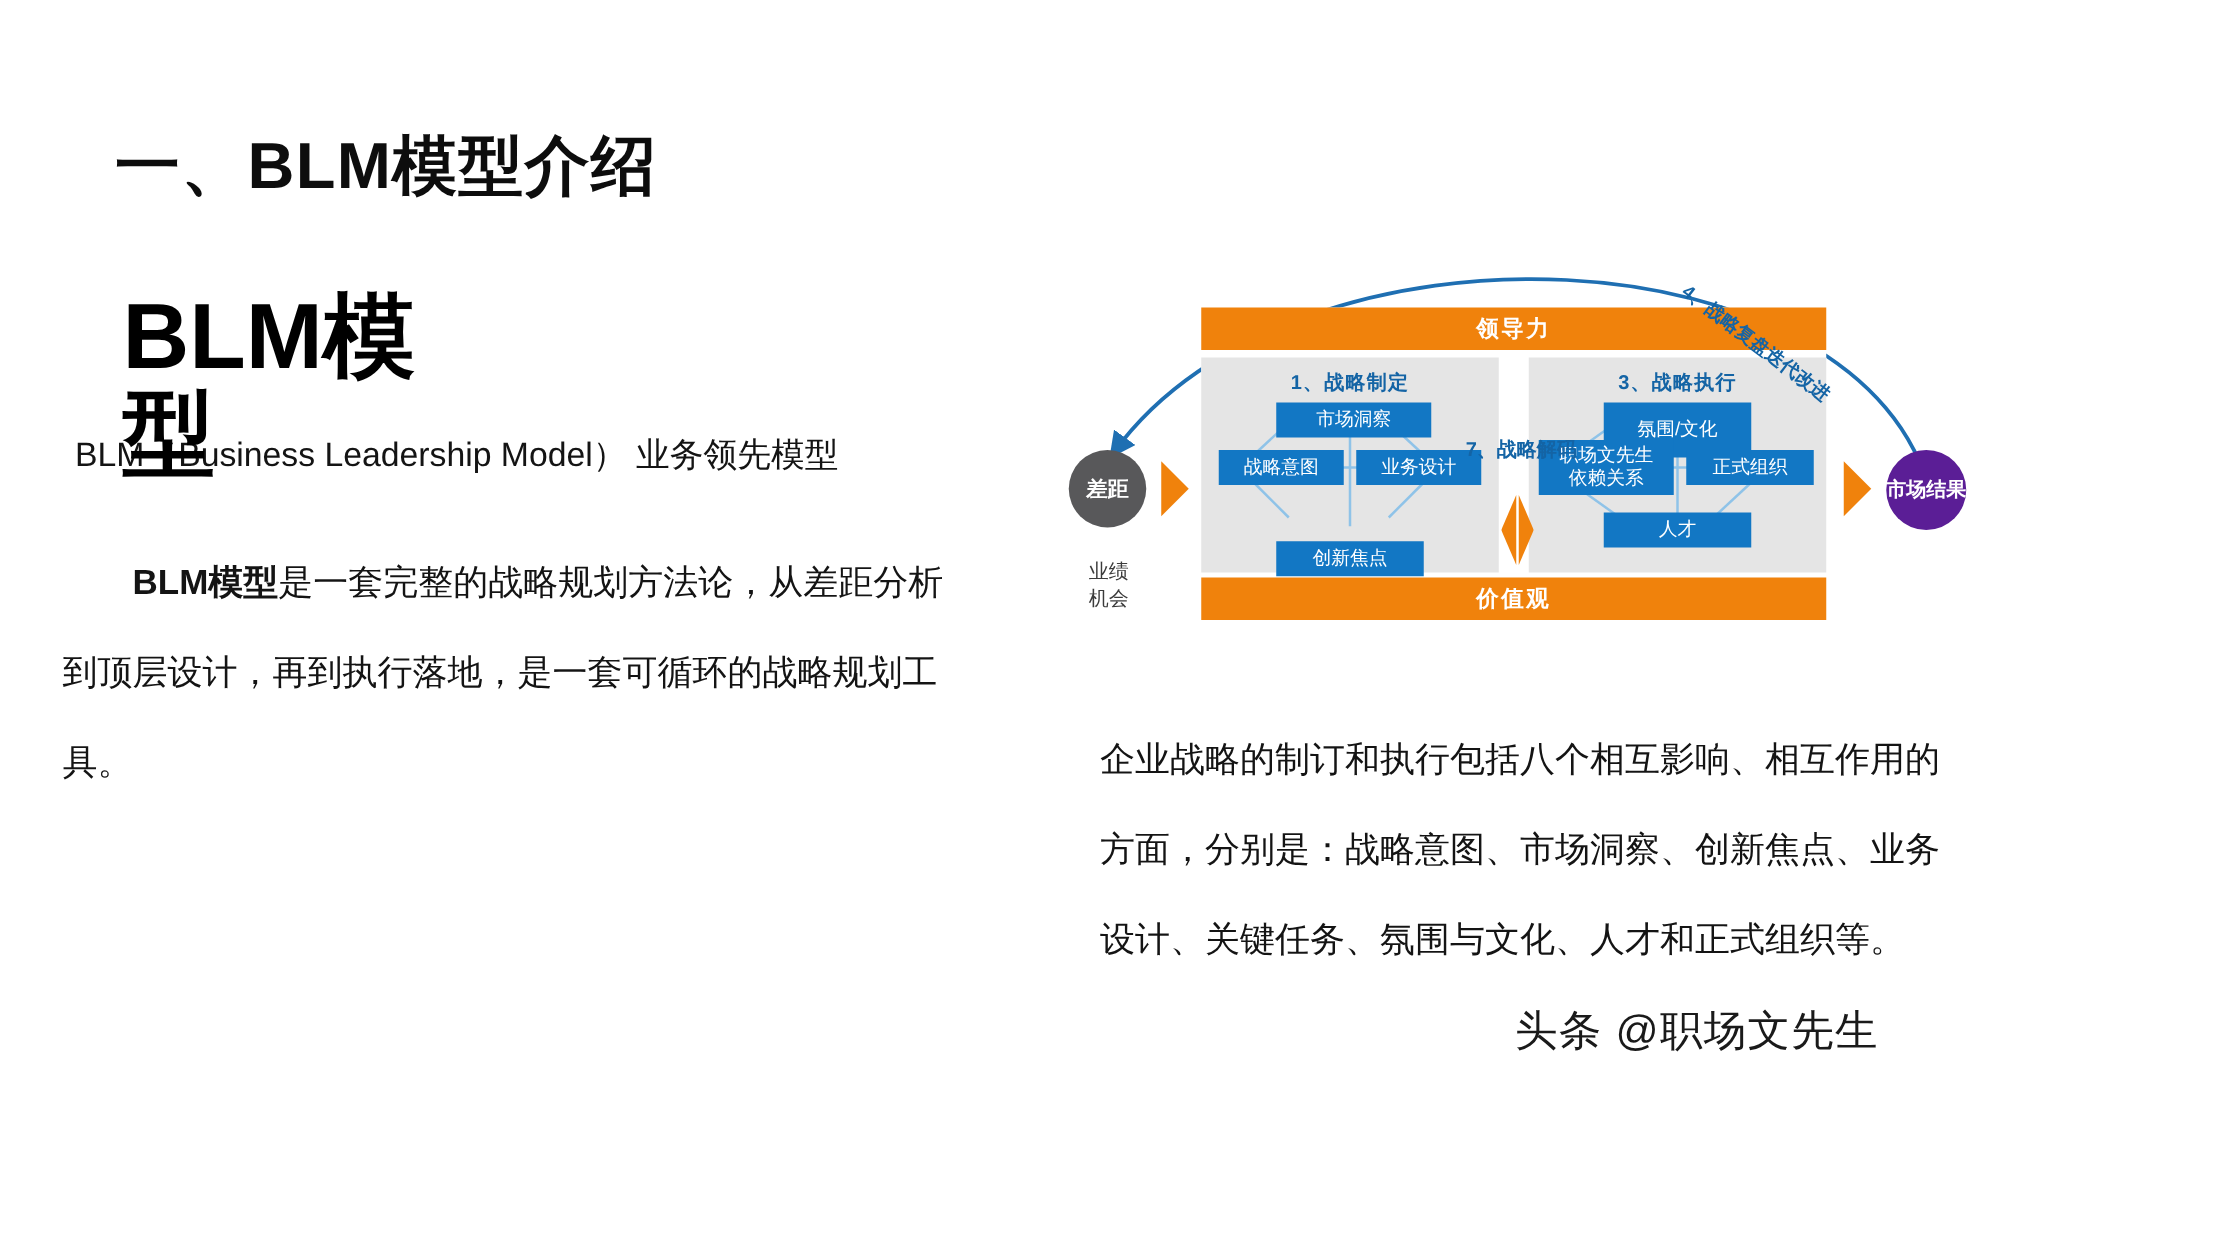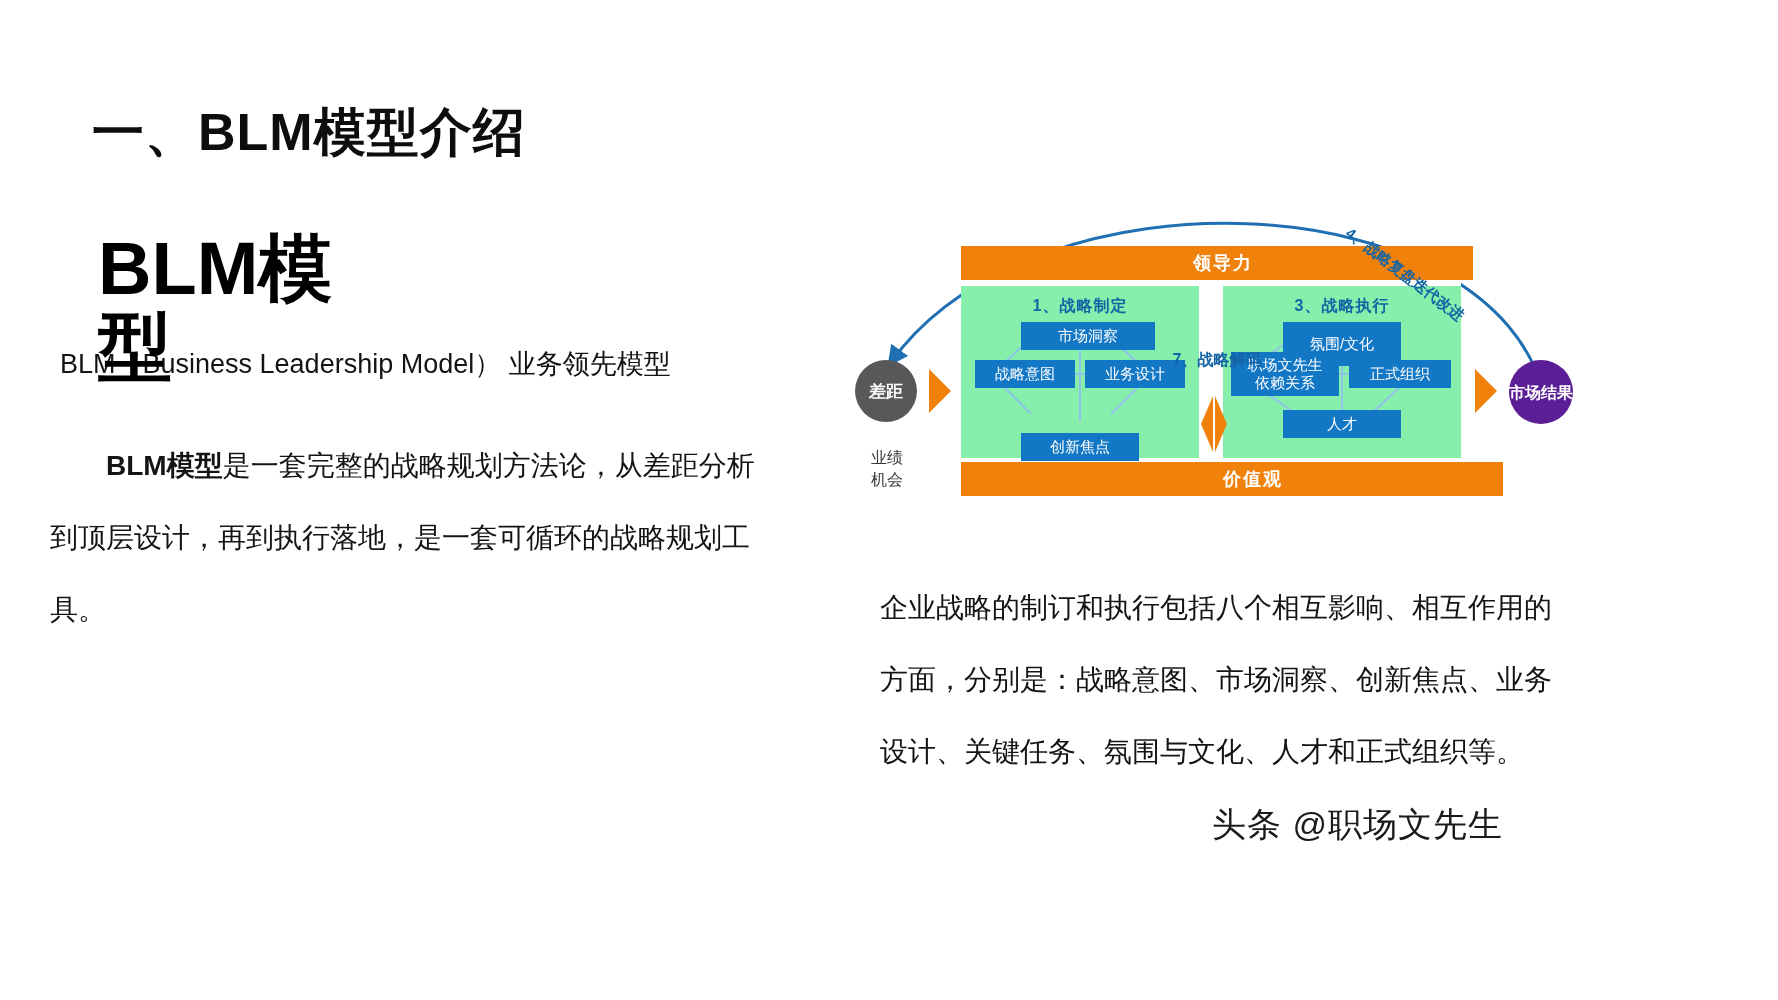--- a/index.html
+++ b/index.html
@@ -164,29 +164,29 @@
     height: 34px;
     background: #f0820c;
     color: #ffffff;
     font-size: 18px;
     font-weight: bold;
     display: flex;
     align-items: center;
     justify-content: center;
     letter-spacing: 2px;
   }
-  .bar-top    { top: 0px; padding-left: 12px; }
-  .bar-bottom { top: 216px; padding-left: 42px; }
+  .bar-top    { top: 0px; }
+  .bar-bottom { top: 216px; }
 
   .panel {
     position: absolute;
     top: 40px;
     width: 238px;
     height: 172px;
-    background: #86efac;
+    background: #e5e5e5;
   }
   .panel-left  { left: 0px; }
   .panel-right { left: 262px; }
 
   .panel-title {
     position: absolute;
     top: 10px;
     width: 100%;
     text-align: center;
     font-size: 16px;
@@ -329,21 +329,21 @@
           <line x1="119" y1="52" x2="119" y2="135"></line>
           <line x1="150" y1="52" x2="178" y2="78"></line>
           <line x1="90" y1="88" x2="130" y2="88"></line>
           <line x1="42" y1="100" x2="70" y2="128"></line>
           <line x1="178" y1="100" x2="150" y2="128"></line>
         </g>
       </svg>
 
       <div class="panel-title">1、战略制定</div>
 
-      <div class="node" style="left:60px; top:36px; width:134px; height:28px;">市场洞察</div>
+      <div class="node" style="left:60px; top:36px; width:124px; height:28px;">市场洞察</div>
 
       <div class="node" style="left:14px; top:74px; width:100px; height:28px;">战略意图</div>
 
       <div class="node" style="left:124px; top:74px; width:100px; height:28px;">业务设计</div>
 
       <div class="node" style="left:60px; top:124px; width:118px; height:28px;margin-top:23px;">创新焦点</div>
     </div>
 
     <div class="panel panel-right">
       <svg class="connector-svg" viewBox="0 0 238 172">

